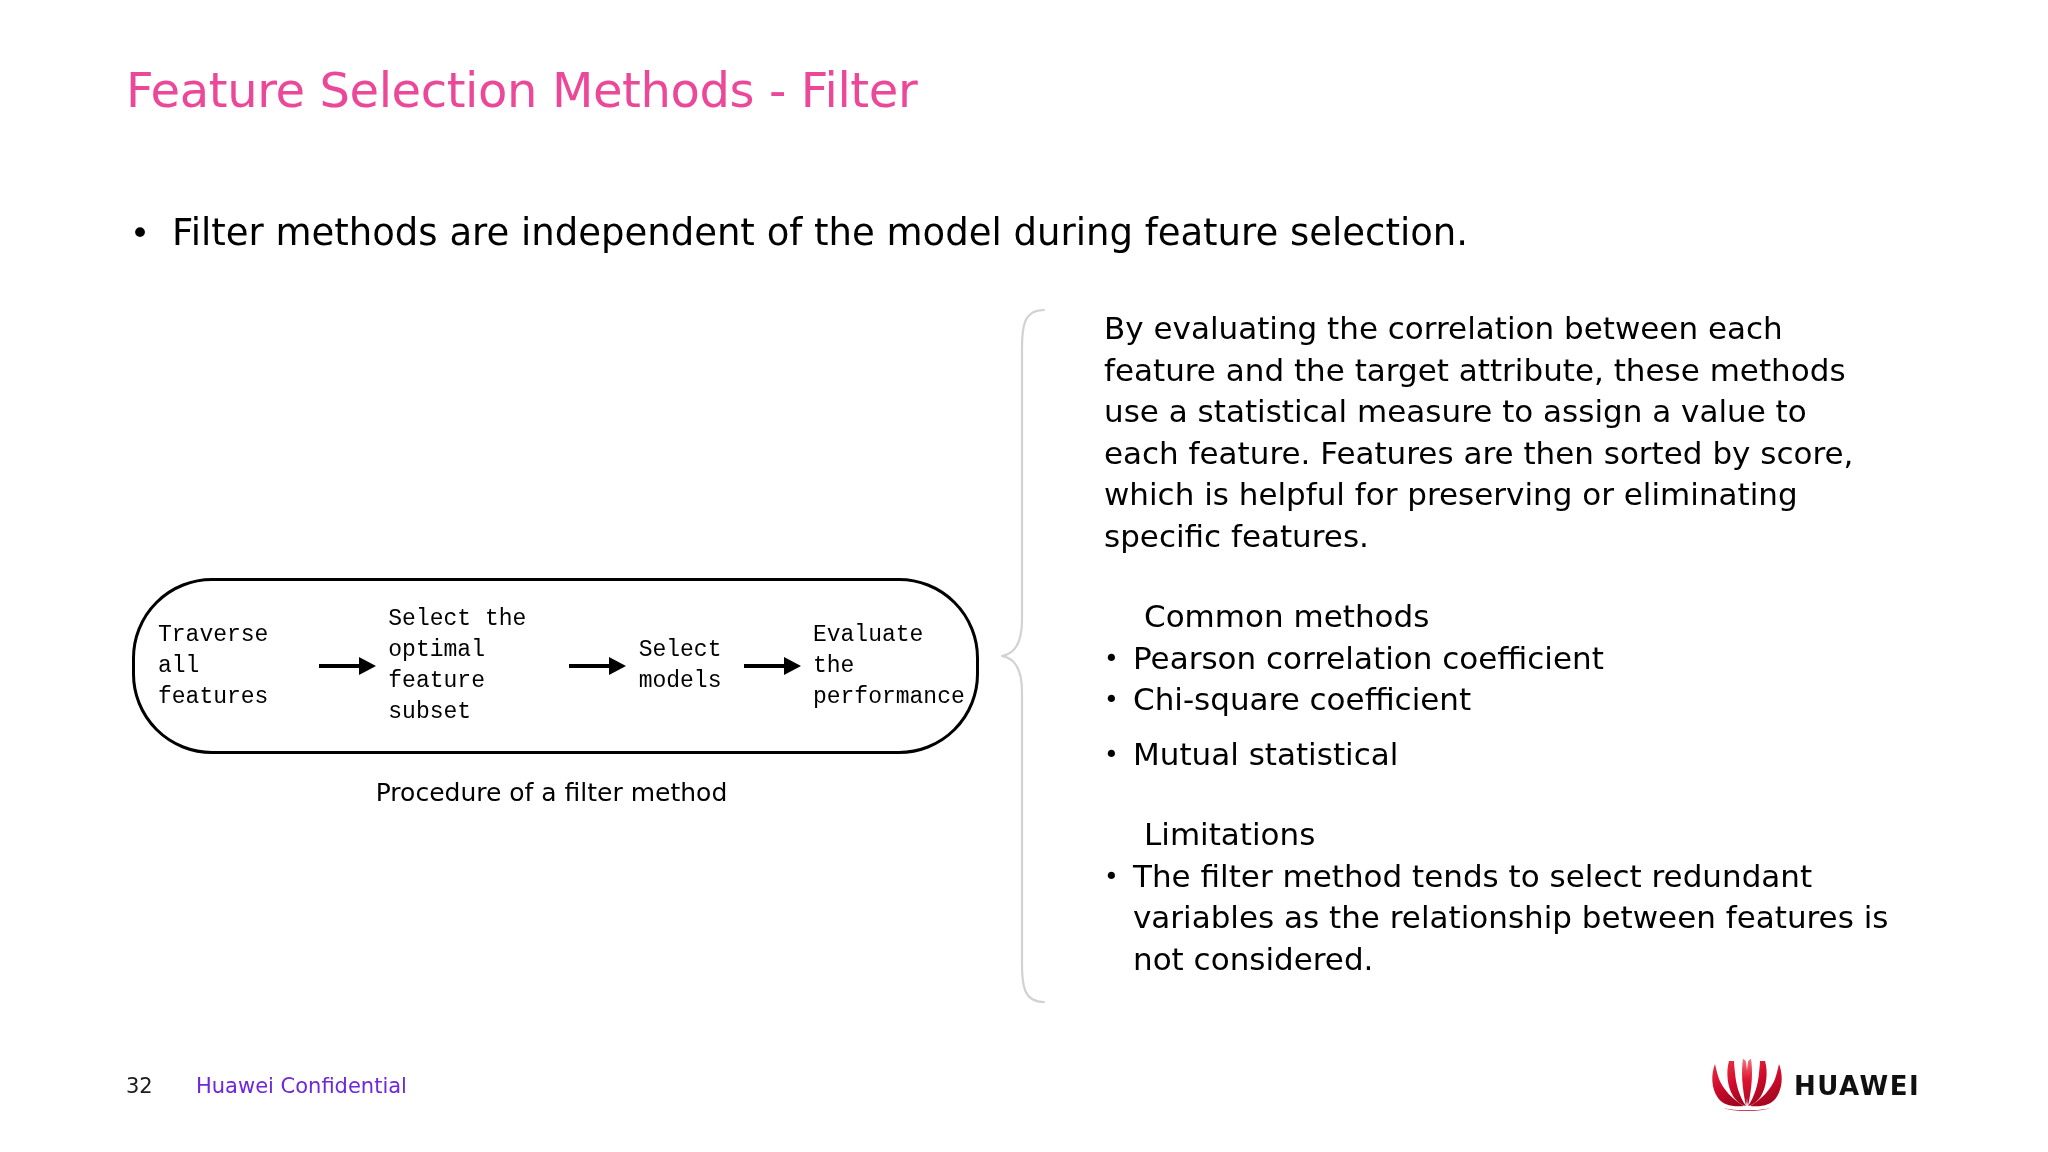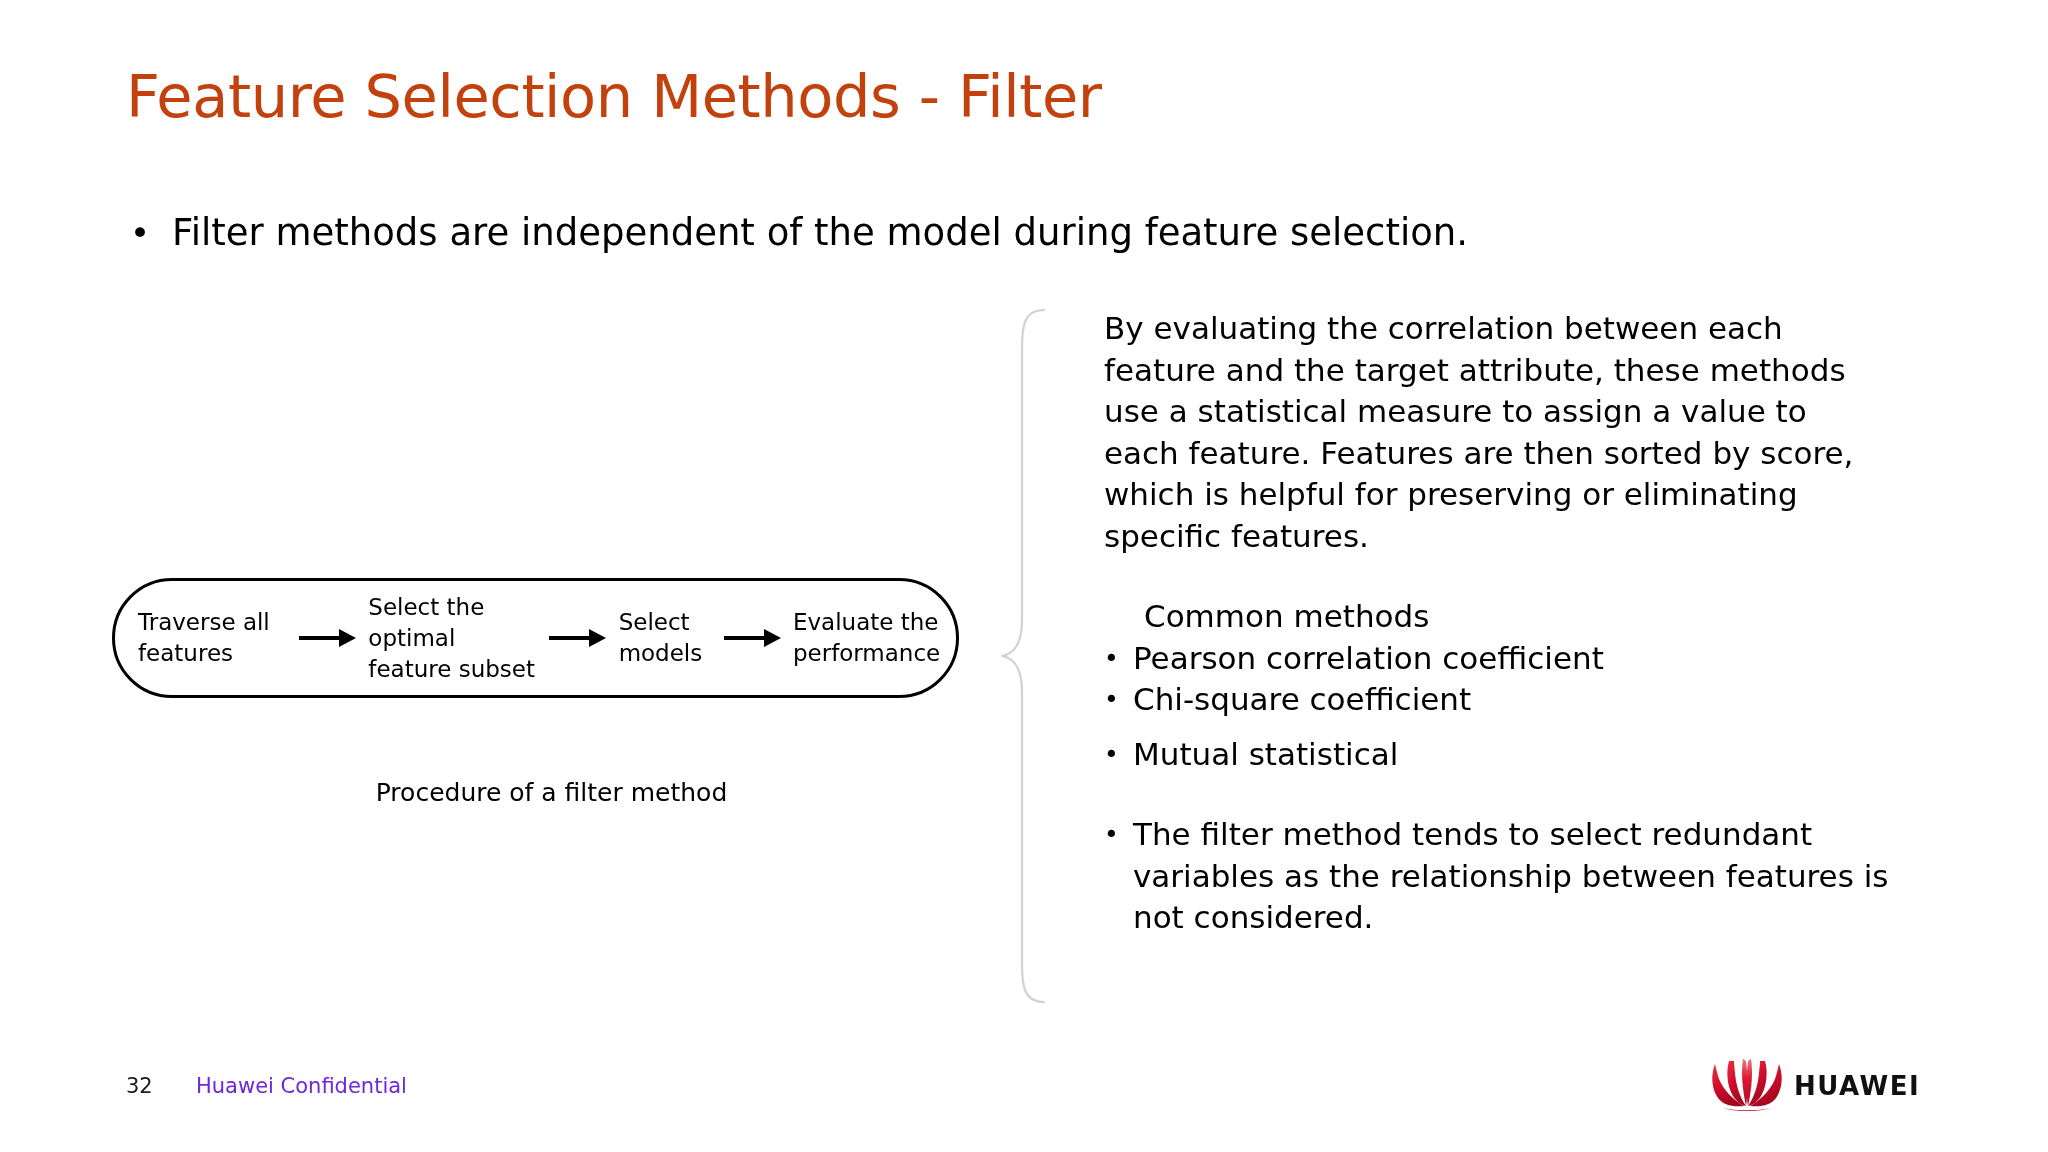--- a/index.html
+++ b/index.html
@@ -14,24 +14,24 @@
     overflow: hidden;
     font-family: "DejaVu Sans", "Liberation Sans", sans-serif;
     color: #000000;
   }
 
   
   .slide-title {
     position: absolute;
     left: 126px;
     top: 62px;
-    font-size: 59px;
+    font-size: 48px;
     font-weight: 400;
     letter-spacing: -0.4px;
-    color: #c2410c;
+    color: #ec4899;
     white-space: nowrap;
   }
 
   
   .lead-bullet {
     position: absolute;
     left: 130px;
     top: 208px;
     display: flex;
     align-items: flex-start;
@@ -43,24 +43,25 @@
   }
   .lead-bullet .txt {
     font-size: 37px;
     line-height: 50px;
     white-space: nowrap;
   }
 
   
   .flow-wrap {
     position: absolute;
-    left: 112px;
+    left: 132px;
     top: 578px;
     width: 847px;
-    height: 120px;
+    height: 176px;
+    font-family: Liberation Mono, monospace;
   }
   .flow-capsule {
     position: absolute;
     inset: 0;
     border: 3px solid #000000;
     border-radius: 80px;
     box-sizing: border-box;
     background: #ffffff;
   }
   .flow-row {
@@ -260,20 +261,21 @@
     <span class="btxt">Chi-square coefficient</span>
   </div>
 
   <div class="bullet-line b-spaced">
     <span class="bdot">•</span>
     <span class="btxt">Mutual statistical</span>
   </div>
 
   <div class="gap-block"></div>
 
+  <div class="sec-head">Limitations</div>
 
   <div class="bullet-line">
     <span class="bdot">•</span>
     <span class="btxt">The filter method tends to select redundant variables as the relationship between features is not considered.</span>
   </div>
 
 </div>
 
 <div class="footer-page">32</div>
 <div class="footer-conf">Huawei Confidential</div>

